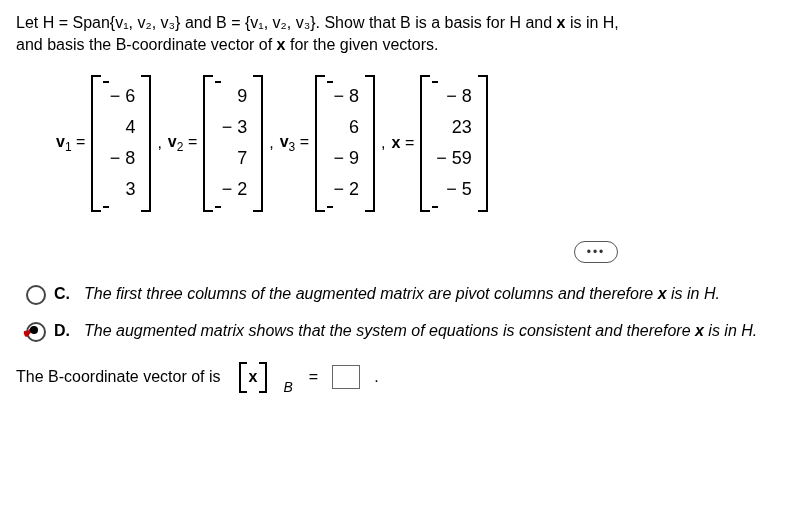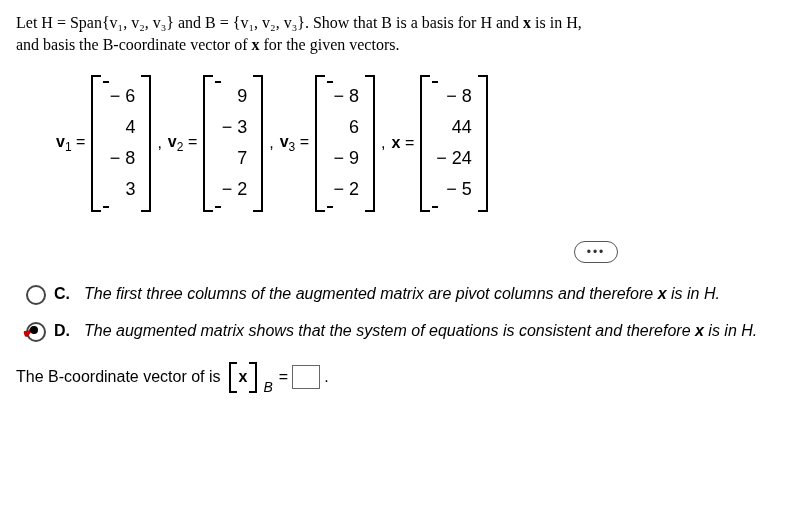--- a/index.html
+++ b/index.html
@@ -5,21 +5,21 @@
   body {
     font-family: Arial, sans-serif;
     font-size: 16px;
     color: #000;
     margin: 0;
     padding: 12px 16px;
     width: 812px;
     box-sizing: border-box;
     line-height: 1.4;
   }
-  .question-text { margin-bottom: 8px; font-family: Liberation Serif, serif; }
+  .question-text { margin-bottom: 8px; }
   .vectors-row {
     display: flex;
     align-items: center;
     gap: 6px;
     margin: 18px 0 28px 40px;
   }
   .sub { vertical-align: sub; font-size: 0.75em; }
   .matrix {
     display: inline-block;
     vertical-align: middle;
@@ -86,21 +86,21 @@
     font-size: 18px;
     color: #c40000;
     font-weight: bold;
   }
   .opt-letter { font-weight: bold; margin-right: 6px; }
   .opt-text { flex: 1; font-style: italic; }
   .answer-line {
     margin-top: 20px;
     display: flex;
     align-items: center;
-    gap: 4px;
+    gap: 14px;
   }
   .small-matrix {
     display: inline-flex;
     align-items: center;
     border-left: 2px solid #000;
     border-right: 2px solid #000;
     padding: 4px 8px;
     position: relative;
     margin: 0 4px;
   }
@@ -163,22 +163,22 @@
     <div class="matrix-cell">− 2</div>
   </span>
   <span>, </span>
   <span><span class="bold">x</span><span> = </span></span>
   <span class="matrix">
     <span class="tl"></span>
       <span class="tr"></span>
       <span class="bl"></span>
       <span class="br"></span>
     <div class="matrix-cell">− 8</div>
-    <div class="matrix-cell">44</div>
-    <div class="matrix-cell">− 24</div>
+    <div class="matrix-cell">23</div>
+    <div class="matrix-cell">− 59</div>
     <div class="matrix-cell">− 5</div>
   </span>
 </div>
 
 <div class="dots-row">
   <span class="dots">•••</span>
 </div>
 
 <div class="option-row">
   <span class="radio"></span>

